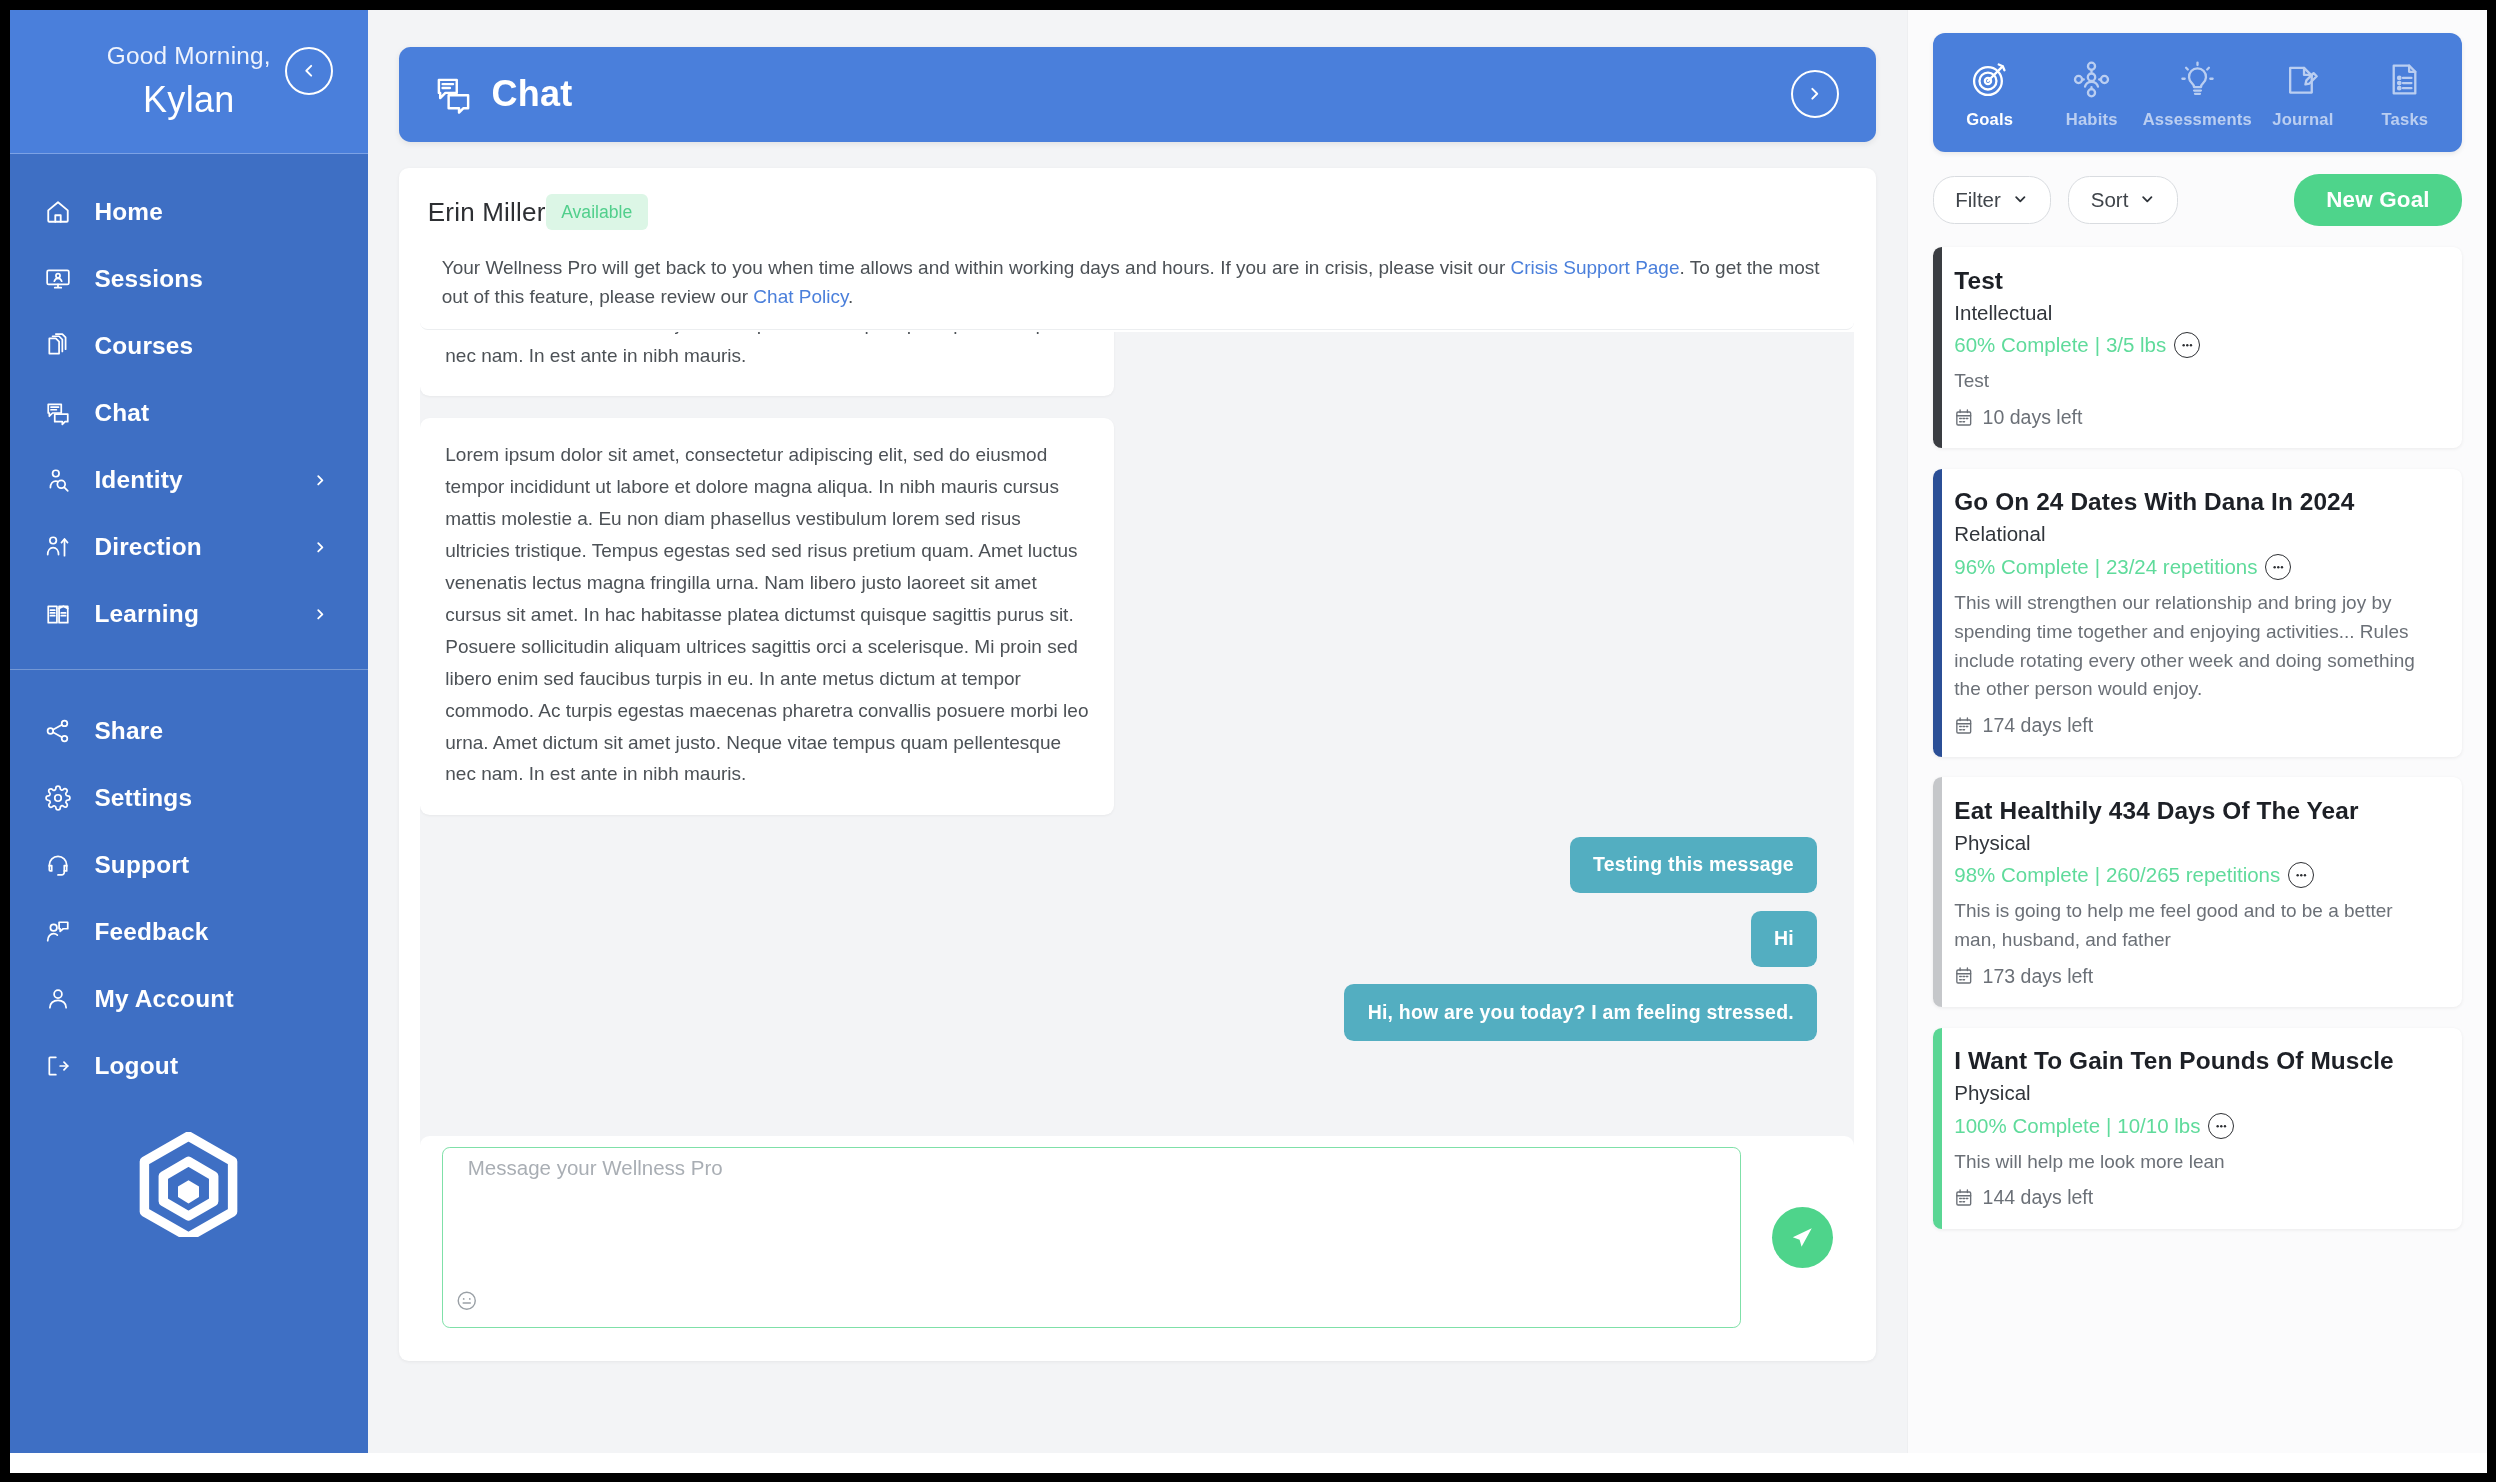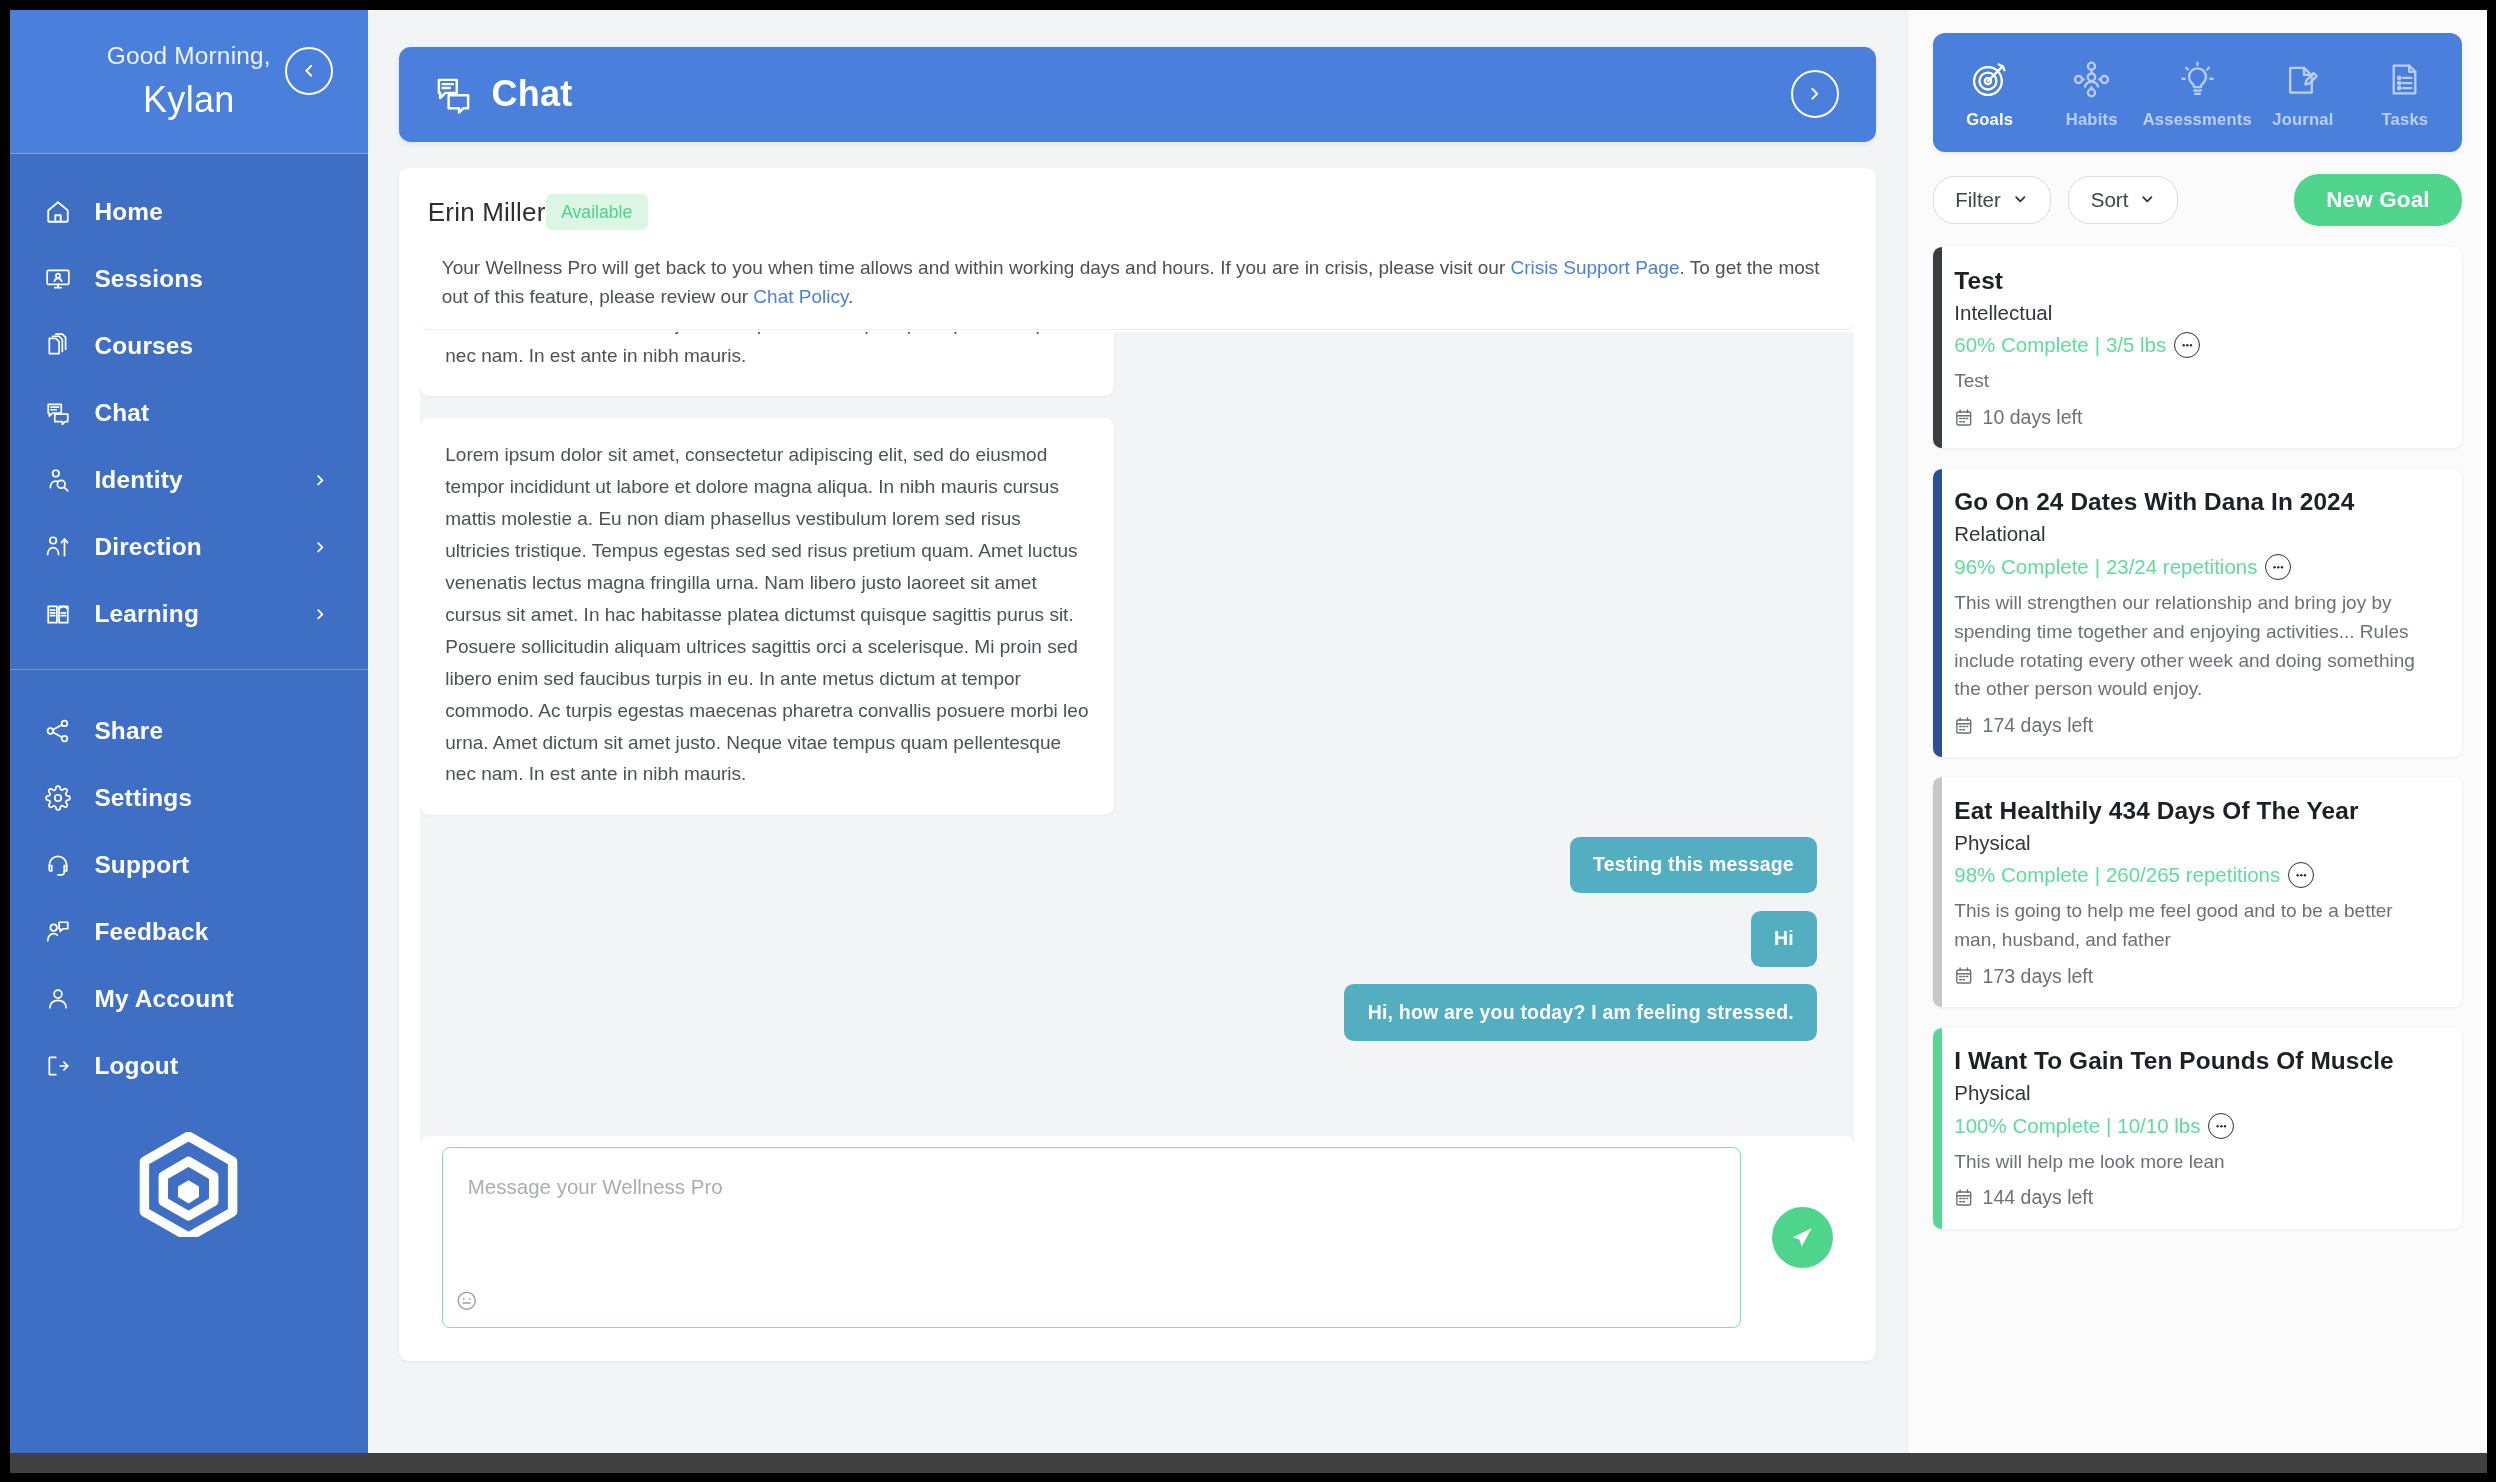--- a/index.html
+++ b/index.html
@@ -5,21 +5,21 @@
   * { box-sizing: border-box; margin: 0; padding: 0; }
   html, body {
     width: 2497px; height: 1482px;
     background: #000;
     font-family: "Liberation Sans", sans-serif;
     overflow: hidden;
   }
   .frame {
     position: absolute; left: 9.8px; top: 9.8px;
     width: 2477px; height: 1463px;
-    background: #404040;
+    background: #ffffff;
     overflow: hidden;
   }
 
   
   .sidebar {
     position: absolute; left: 0; top: 0;
     width: 358px; height: 1443px;
     background: #3e6fc4;
     display: flex; flex-direction: column;
   }
@@ -128,21 +128,21 @@
     max-width: 683px; letter-spacing:0.2px;
   }
 
   .composer {
     position: absolute; left: 21.5px; right: 21.5px; bottom: 21.5px;
     height: 203px; background: #fff; border-radius: 9.8px;
     display: flex; align-items: center; padding: 0 21.5px;
   }
   .composer-box {
     flex: 1; height: 181px; border: 1.5px solid #7fe0a8;
-    border-radius: 7.8px; position: relative; padding: 27px 25px;
+    border-radius: 7.8px; position: relative; padding: 8px 25px;
     background: #fff;
   }
   .composer-ph { font-size: 20.5px; color: #a9aeb4; }
   .emoji-btn { position: absolute; left: 13.7px; bottom: 11.7px; cursor: pointer; }
   .emoji-btn svg { width: 21.5px; height: 21.5px; }
   .send-btn {
     width: 61px; height: 61px; border-radius: 50%;
     background: #4ed48b; margin-left: 31px;
     display: flex; align-items: center; justify-content: center;
     cursor: pointer;

